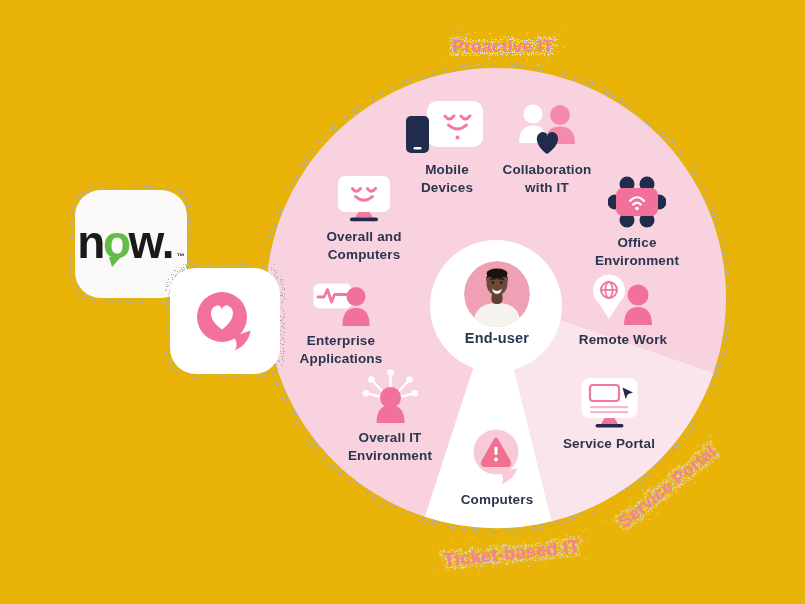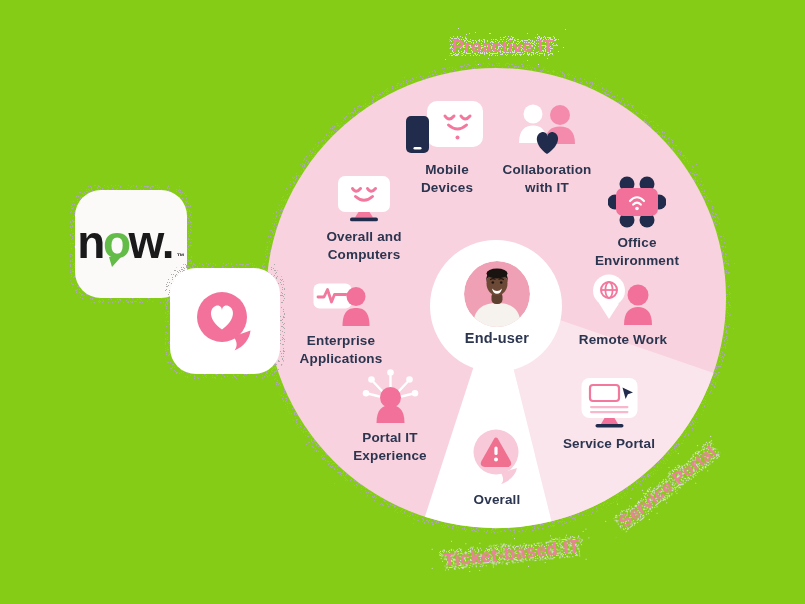--- a/index.html
+++ b/index.html
@@ -1,16 +1,16 @@
 <!DOCTYPE html>
 <html><head>
 <meta charset="utf-8">
 <style>
   html,body{margin:0;padding:0;background:#000;}
-  .stage{position:relative;width:805px;height:604px;background:#84cc16;overflow:hidden;
+  .stage{position:relative;width:805px;height:604px;background:#eab308;overflow:hidden;
          font-family:"Liberation Sans","DejaVu Sans",sans-serif;}
 
   
   .spray-gray{filter:url(#sprayGray);}
   .spray-white{filter:url(#sprayWhite);}
 
   
   .wheel-bg{position:absolute;left:0;top:0;z-index:1;}
 
   
@@ -227,21 +227,21 @@
       <g fill="#FFFFFF">
         <circle cx="28.5" cy="6.5" r="3.3"></circle>
           <circle cx="9.5" cy="13.5" r="3.3"></circle>
         <circle cx="47.5" cy="13.5" r="3.3"></circle>
           <circle cx="4" cy="27.2" r="3.3"></circle>
         <circle cx="53" cy="27.2" r="3.3"></circle>
       </g>
       <circle cx="28.5" cy="31.5" r="10.5" fill="#F2719A"></circle>
       <path d="M14.5 57 C14.5 43.5 20.5 39 28.5 39 C36.5 39 42.5 43.5 42.5 57 Z" fill="#F2719A"></path>
     </svg>
-    <div class="ilabel" style="width:96px">Portal IT Experience</div>
+    <div class="ilabel" style="width:96px">Overall IT Environment</div>
   </div>
 
   <div class="item" style="left:609px;top:378px">
     <svg width="57" height="51" viewBox="0 0 57 51">
       <rect x="0.5" y="0" width="56" height="40" rx="8" fill="#FFFFFF"></rect>
       <rect x="9" y="7" width="29" height="16" rx="3" fill="#FFFFFF" stroke="#F2789E" stroke-width="2.2"></rect>
       <path d="M41.5 9.5 l3.1 11.6 l2.3 -4.9 l5.1 -1.6 Z" fill="#212C4D"></path>
       <rect x="9" y="28" width="38.5" height="2.2" rx="1.1" fill="#F8B7CC"></rect>
       <rect x="9" y="33" width="38.5" height="2.2" rx="1.1" fill="#F8B7CC"></rect>
       <path d="M23.5 40 L33.5 40 L37 46 L20 46 Z" fill="#F2719A"></path>
@@ -251,21 +251,21 @@
   </div>
 
   <div class="item" style="left:497px;top:429px">
     <svg width="50" height="56" viewBox="0 0 50 56">
       <circle cx="24" cy="23" r="22.5" fill="#F8C9D9"></circle>
       <path d="M29 44 C32 49.5 31.5 52.5 29 55 C37.5 52 43.5 46.5 45 39 Z" fill="#F8C9D9"></path>
       <path d="M24 10.5 L36.8 33 Q38.2 36 35 36 L13 36 Q9.8 36 11.2 33 Z" fill="#F0708F" stroke="#F0708F" stroke-width="4" stroke-linejoin="round"></path>
       <rect x="22.4" y="17.5" width="3.2" height="8.6" rx="1.6" fill="#FFFFFF"></rect>
       <circle cx="24" cy="30.5" r="2" fill="#FFFFFF"></circle>
     </svg>
-    <div class="ilabel" style="width:100px">Overall</div>
+    <div class="ilabel" style="width:100px">Computers</div>
   </div>
 
   <svg class="avatar" width="68" height="68" viewBox="0 0 68 68">
     <defs>
         <clipPath id="avclip">
           <circle cx="34" cy="34" r="33"></circle>
         </clipPath>
       </defs>
     <g clip-path="url(#avclip)">
       <circle cx="34" cy="34" r="33" fill="#EFA0B4"></circle>

